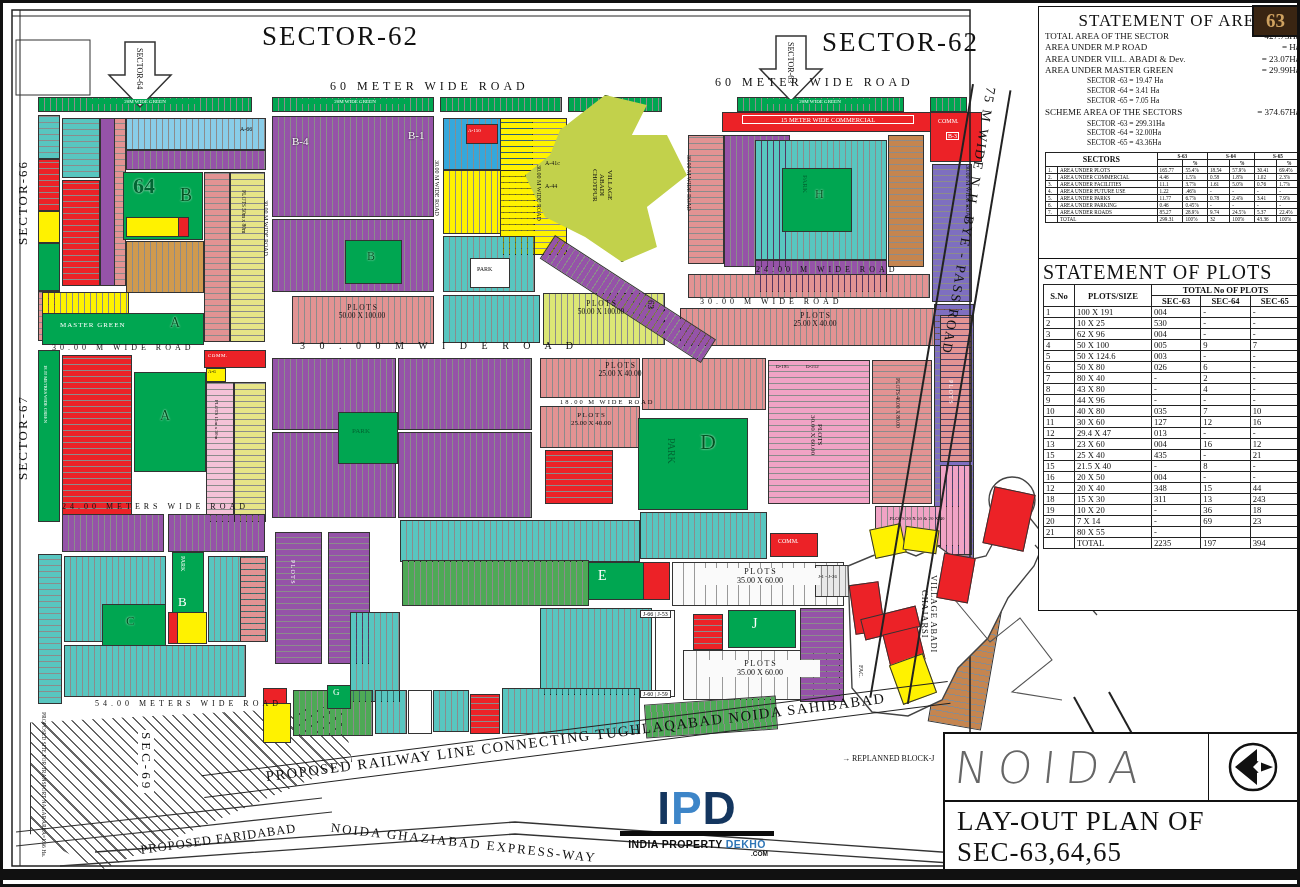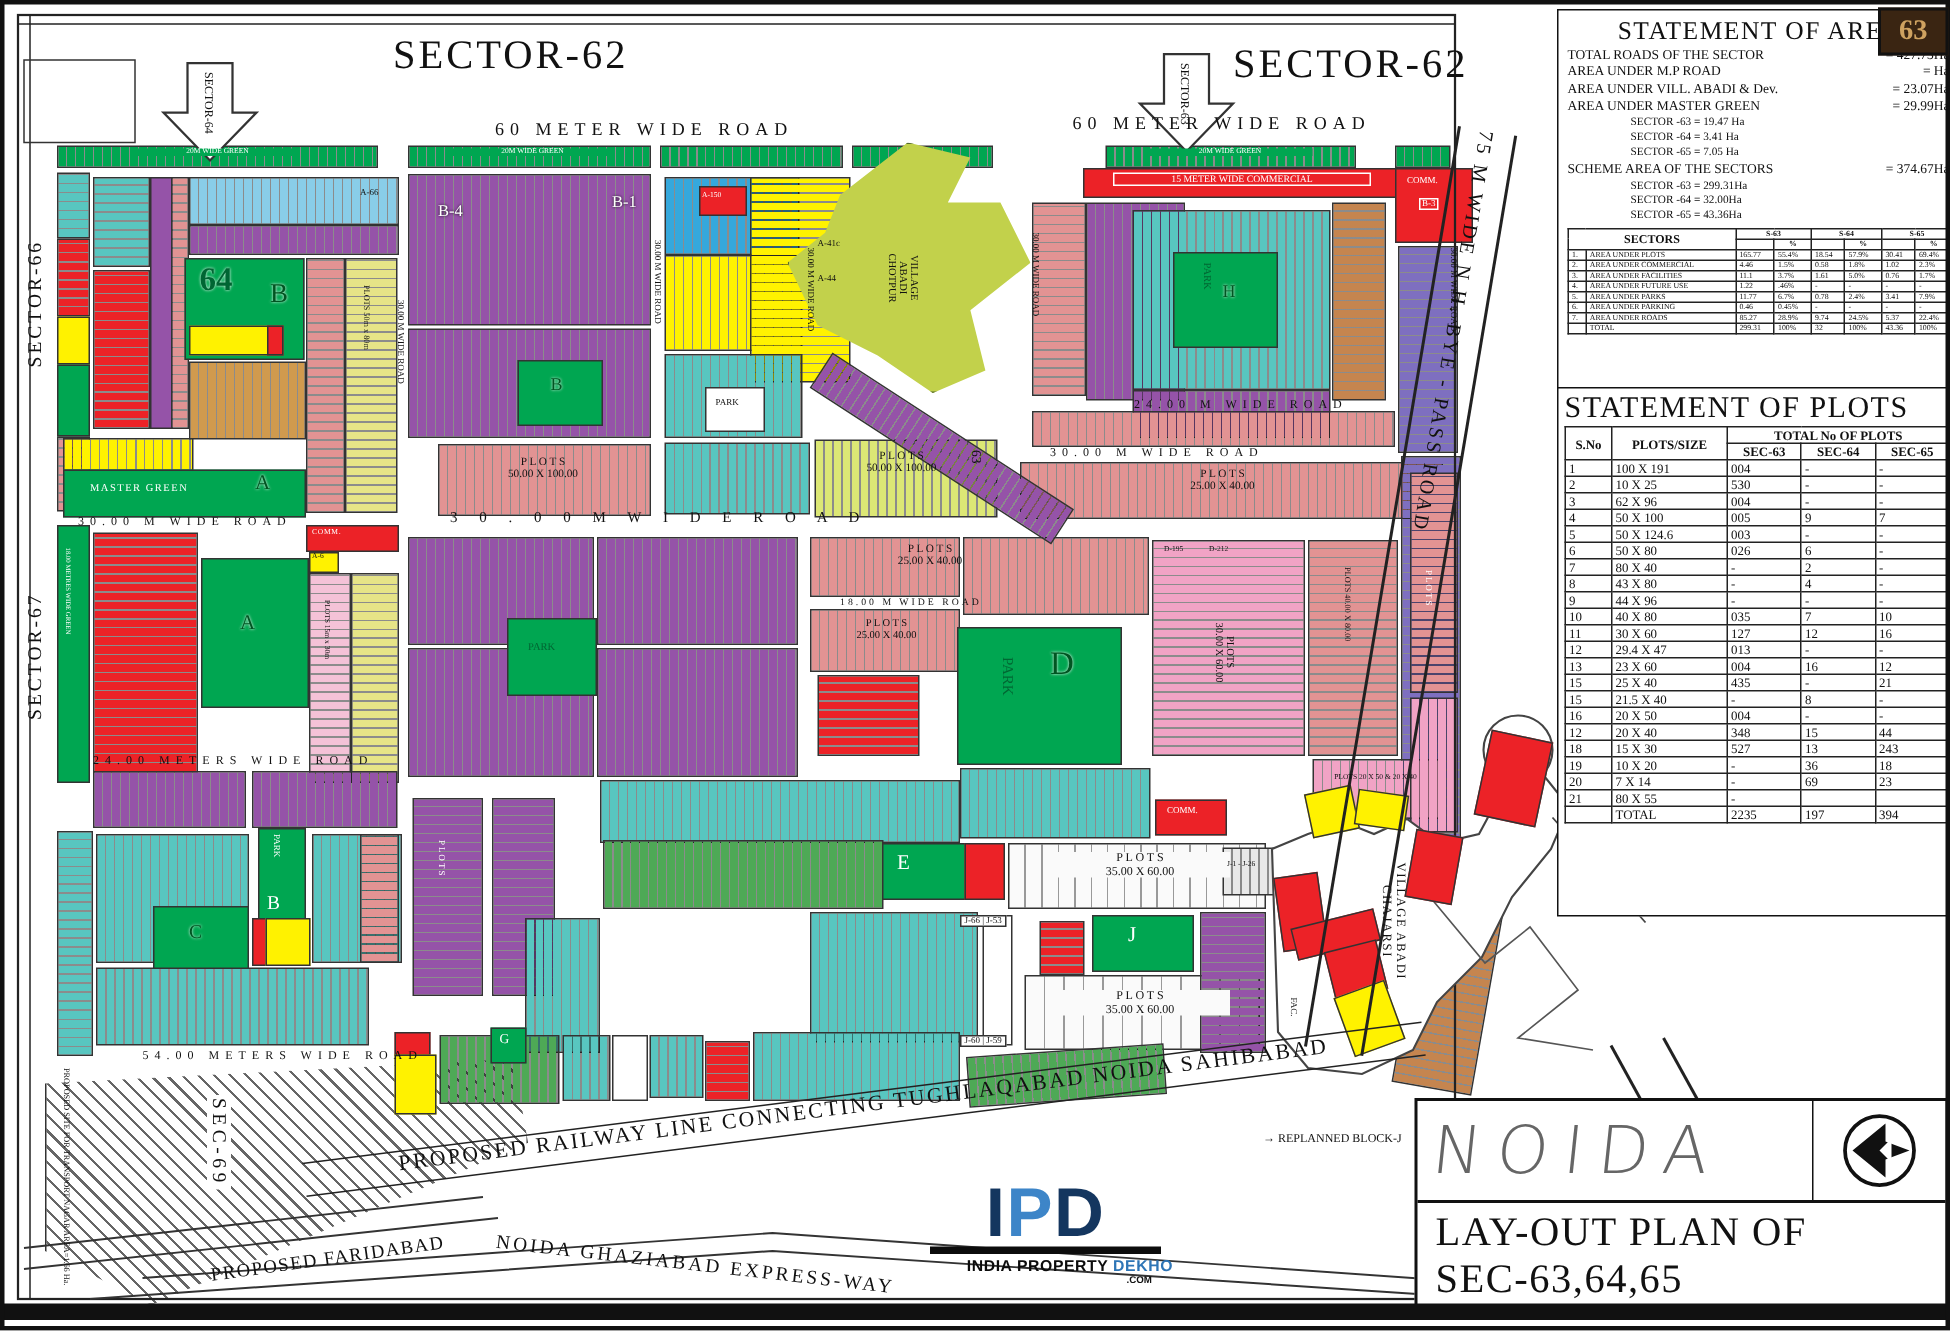--- a/index.html
+++ b/index.html
@@ -20,21 +20,21 @@
   .svgov{position:absolute;left:0;top:0;z-index:2;pointer-events:none;}
   .panel{position:absolute;background:#fff;border:1.6px solid #111;z-index:5;}
   .tbl{border-collapse:collapse;font-family:"Liberation Serif",serif;}
   .tbl td,.tbl th{border:1px solid #222;padding:0 2px;vertical-align:middle;}
   .arearow{display:flex;justify-content:space-between;font-size:9px;line-height:1.25;}
   .badge63{position:absolute;left:1252px;top:5px;width:43px;height:28px;background:#3a2512;color:#cfa260;
            font-weight:bold;font-size:19px;text-align:center;line-height:28px;z-index:10;border:2px solid #111;}
   .ipd{position:absolute;left:612px;top:788px;width:170px;z-index:7;font-family:"Liberation Sans",sans-serif;text-align:center;}
   .ipd .big{font-size:46px;font-weight:bold;line-height:.9;letter-spacing:1px;}
   .ipd .bar{height:5px;background:#0c0c0c;margin:2px 8px 2px 8px;}
-  .ipd .tag{font-size:10.5px;font-weight:bold;letter-spacing:.4px;text-align:right;}
+  .ipd .tag{font-size:10.5px;font-weight:bold;letter-spacing:.4px;}
   .ipd .com{font-size:6.5px;text-align:right;padding-right:14px;font-weight:bold;}
   .corridor{position:absolute;border-left:2px solid #222;border-right:2px solid #222;z-index:3;}
   .rail{position:absolute;left:200px;top:728px;width:752px;height:21px;transform:rotate(-7.2deg);
         border-top:1.6px solid #222;border-bottom:1.6px solid #222;text-align:center;
         font-size:14.5px;letter-spacing:1.6px;z-index:4;}
   .hatch{position:absolute;background:repeating-linear-gradient(45deg,#fff 0 6px,#666 6px 7.5px);border:1.2px solid #333;z-index:1;}
 </style>
 </head>
 <body>
 
@@ -311,21 +311,21 @@
     <div class="bar"></div>
     <div class="tag"><span style="color:#0c0c0c;">INDIA PROPERTY </span><span style="color:#2E75B6;">DEKHO</span></div>
     <div class="com">.COM</div>
   </div>
 
   <div class="badge63">63</div>
 
   <div class="panel" style="left:1038px;top:6px;width:257px;height:250px;padding:4px 6px;">
     <div style="font-size:17px;letter-spacing:1px;text-align:center;">STATEMENT OF AREA</div>
     <div class="arearow">
-        <span>TOTAL ROADS OF THE SECTOR</span>
+        <span>TOTAL AREA OF THE SECTOR</span>
         <span>=  427.73Ha.</span>
       </div>
     <div class="arearow">
         <span>AREA UNDER M.P ROAD</span>
         <span>=  Ha.</span>
       </div>
     <div class="arearow">
         <span>AREA UNDER VILL. ABADI &amp; Dev.</span>
         <span>=  23.07Ha.</span>
       </div>
@@ -580,21 +580,21 @@
           <tr>
             <td>12</td>
             <td>20 X 40</td>
             <td>348</td>
             <td>15</td>
             <td>44</td>
           </tr>
           <tr>
             <td>18</td>
             <td>15 X 30</td>
-            <td>527</td>
+            <td>311</td>
             <td>13</td>
             <td>243</td>
           </tr>
           <tr>
             <td>19</td>
             <td>10 X 20</td>
             <td>-</td>
             <td>36</td>
             <td>18</td>
           </tr>

